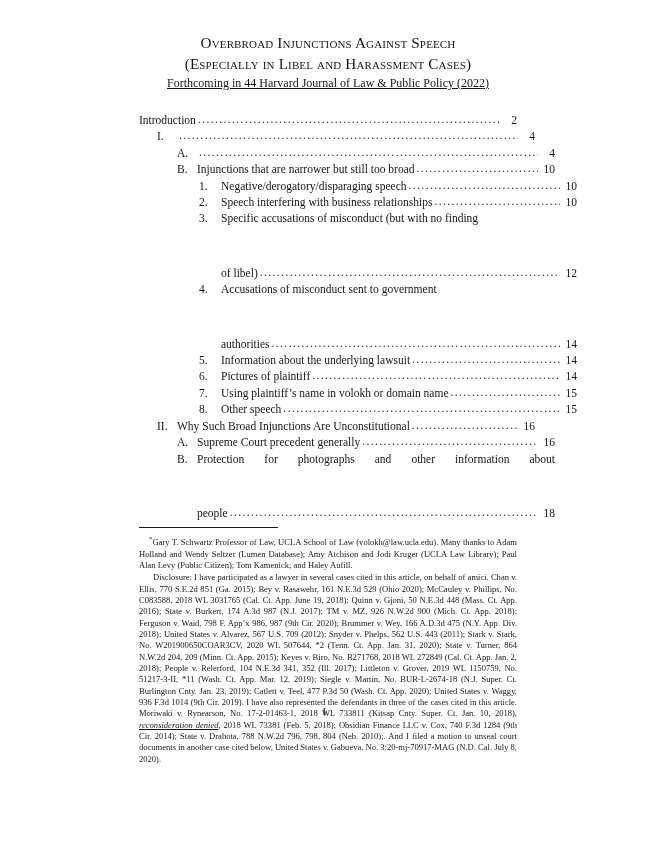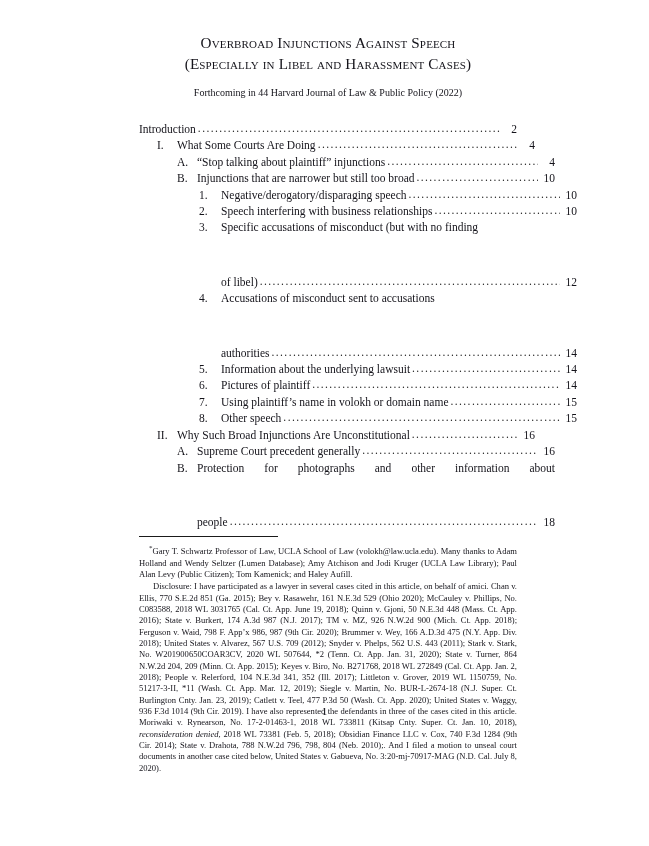--- a/index.html
+++ b/index.html
@@ -48,24 +48,25 @@
     font-size: 12.4px;
     line-height: 16px;
     color: #14131a;
   }
   .author .fn-marker {
     font-style: normal;
     font-size: 8px;
     vertical-align: super;
   }
   .subtitle {
-    margin-top: 11px;
-    font-size: 10px;
+    margin-top: 2px;
+    font-size: 12px;
     line-height: 15px;
     color: #14131a;
+    text-decoration: underline;
   }
 
   
   .toc {
     margin-top: 21px;
     font-size: 11.5px;
     color: #14131a;
   }
   .toc-row {
     display: flex;
@@ -141,21 +142,21 @@
     text-indent: 14px;
     margin-top: 1px;
   }
   .fn-para.first {
     text-indent: 10px;
   }
   .fn-star {
     font-size: 7px;
     vertical-align: super;
   }
-  .ital { font-style: italic; }
+  .ital { font-style: italic; text-decoration: underline; }
 
   
   .folio {
     position: absolute;
     left: 0;
     top: 705px;
     width: 649px;
     text-align: center;
     font-size: 11px;
     color: #14131a;
@@ -174,27 +175,25 @@
     </div>
 
     <div class="toc" id="toc-root">
         <div class="toc-row lvl0">
           <span class="toc-label">Introduction</span>
           <span class="leader">......................................................................................................................................................................................................</span>
           <span class="toc-page">2</span>
         </div>
         <div class="toc-row lvl1 toc-ind-1">
           <span class="toc-num">I.</span>
-          <span class="toc-label">What Some Courts Are Doing</span>
           <span class="leader">......................................................................................................................................................................................................</span>
           <span class="toc-page">4</span>
         </div>
         <div class="toc-row lvl2 toc-ind-2">
           <span class="toc-num">A.</span>
-          <span class="toc-label">“Stop talking about plaintiff” injunctions</span>
           <span class="leader">......................................................................................................................................................................................................</span>
           <span class="toc-page">4</span>
         </div>
         <div class="toc-row lvl2 toc-ind-2">
           <span class="toc-num">B.</span>
           <span class="toc-label">Injunctions that are narrower but still too broad</span>
           <span class="leader">......................................................................................................................................................................................................</span>
           <span class="toc-page">10</span>
         </div>
         <div class="toc-row lvl3 toc-ind-3">
@@ -214,21 +213,21 @@
           <span class="toc-label">Specific accusations of misconduct (but with no finding</span>
         </div>
         <div class="toc-cont toc-ind-3">
           <span class="toc-num" style="width: 22px;">&nbsp;</span>
           <span class="toc-label">of libel)</span>
           <span class="leader">......................................................................................................................................................................................................</span>
           <span class="toc-page">12</span>
         </div>
         <div class="toc-row lvl3 toc-ind-3">
           <span class="toc-num">4.</span>
-          <span class="toc-label">Accusations of misconduct sent to accusations</span>
+          <span class="toc-label">Accusations of misconduct sent to government</span>
         </div>
         <div class="toc-cont toc-ind-3">
           <span class="toc-num" style="width: 22px;">&nbsp;</span>
           <span class="toc-label">authorities</span>
           <span class="leader">......................................................................................................................................................................................................</span>
           <span class="toc-page">14</span>
         </div>
         <div class="toc-row lvl3 toc-ind-3">
           <span class="toc-num">5.</span>
           <span class="toc-label">Information about the underlying lawsuit</span>

